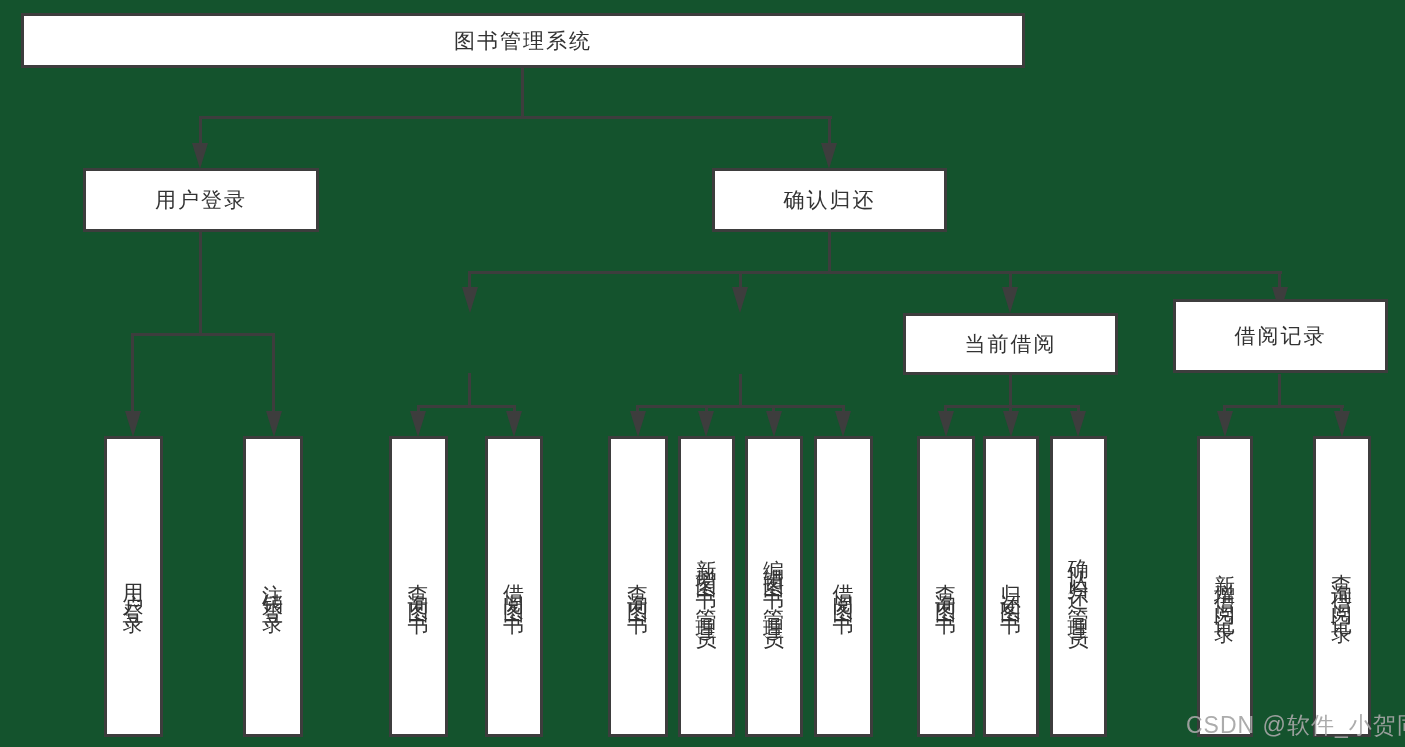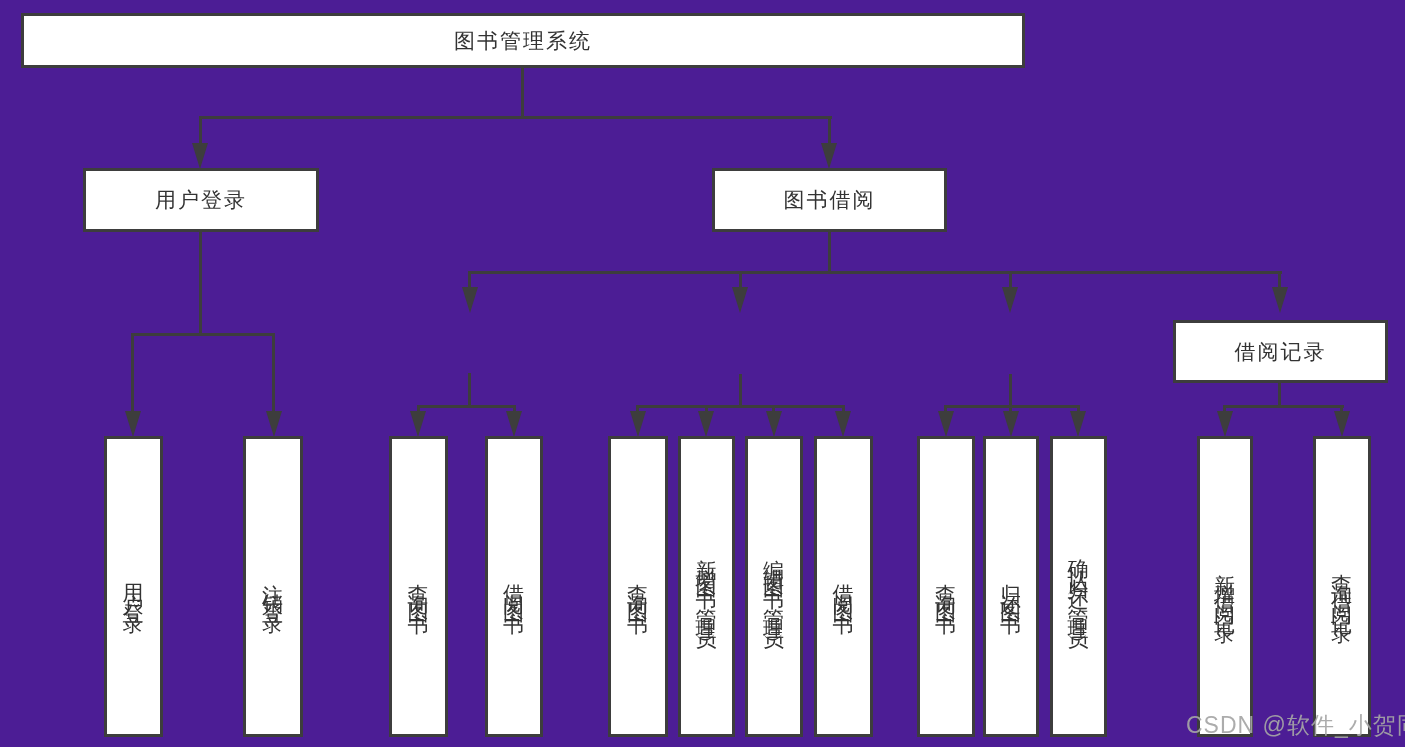--- a/index.html
+++ b/index.html
@@ -4,21 +4,21 @@
 <style>
   :root{
     --line:#3d3d3d;
     --text:#333333;
     --wm:#a6a6a6;
   }
   html,body{margin:0;padding:0;background:#ffffff;}
   #canvas{
     position:relative;
     width:1405px;height:747px;
-    background:#4c1d95;
+    background:#14532d;
     overflow:hidden;
     font-family:"Liberation Sans", sans-serif;
   }
   .box{
     position:absolute;
     box-sizing:border-box;
     border:3px solid var(--line);
     background:#ffffff;
     display:flex;align-items:center;justify-content:center;
   }
@@ -119,24 +119,27 @@
   <div class="arw" style="left:1334px;top:411px"></div>
 
   <div class="box" style="left:21px;top:13px;width:1004px;height:55px">
     <span class="lbl">图书管理系统</span>
   </div>
 
   <div class="box" style="left:83px;top:168px;width:236px;height:64px">
     <span class="lbl">用户登录</span>
   </div>
   <div class="box" style="left:712px;top:168px;width:235px;height:64px">
-    <span class="lbl">图书借阅</span>
+    <span class="lbl">确认归还</span>
   </div>
 
-  <div class="box" style="left:1173px;top:320px;width:215px;height:63px">
+  <div class="box" style="left:903px;top:313px;width:215px;height:62px">
+    <span class="lbl">当前借阅</span>
+  </div>
+  <div class="box" style="left:1173px;top:299px;width:215px;height:74px">
     <span class="lbl">借阅记录</span>
   </div>
 
   <div class="box" style="left:104px;top:436px;width:59px;height:301px">
     <span class="vlbl">用户登录</span>
   </div>
   <div class="box" style="left:243px;top:436px;width:60px;height:301px">
     <span class="vlbl">注销登录</span>
   </div>
 

